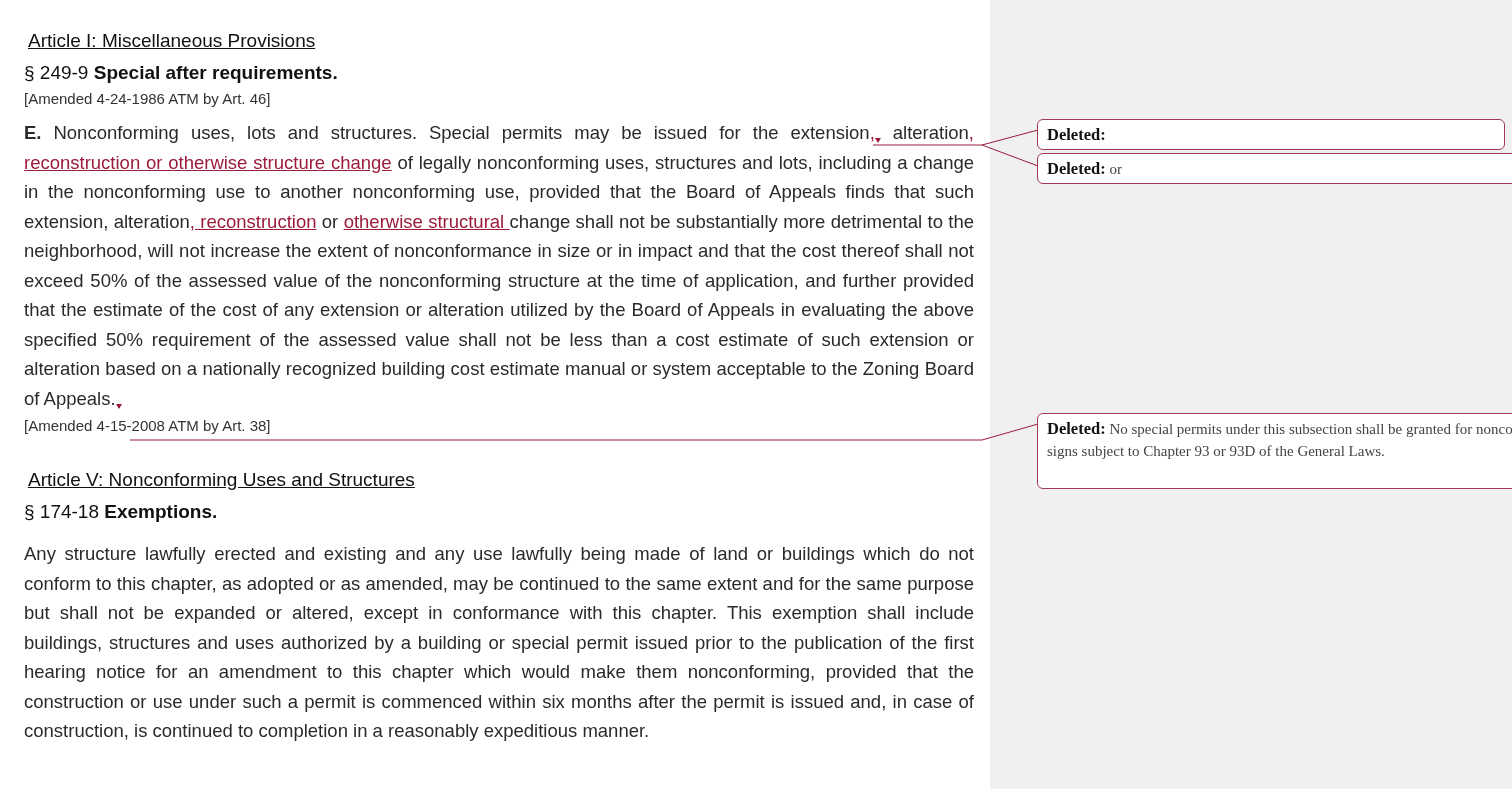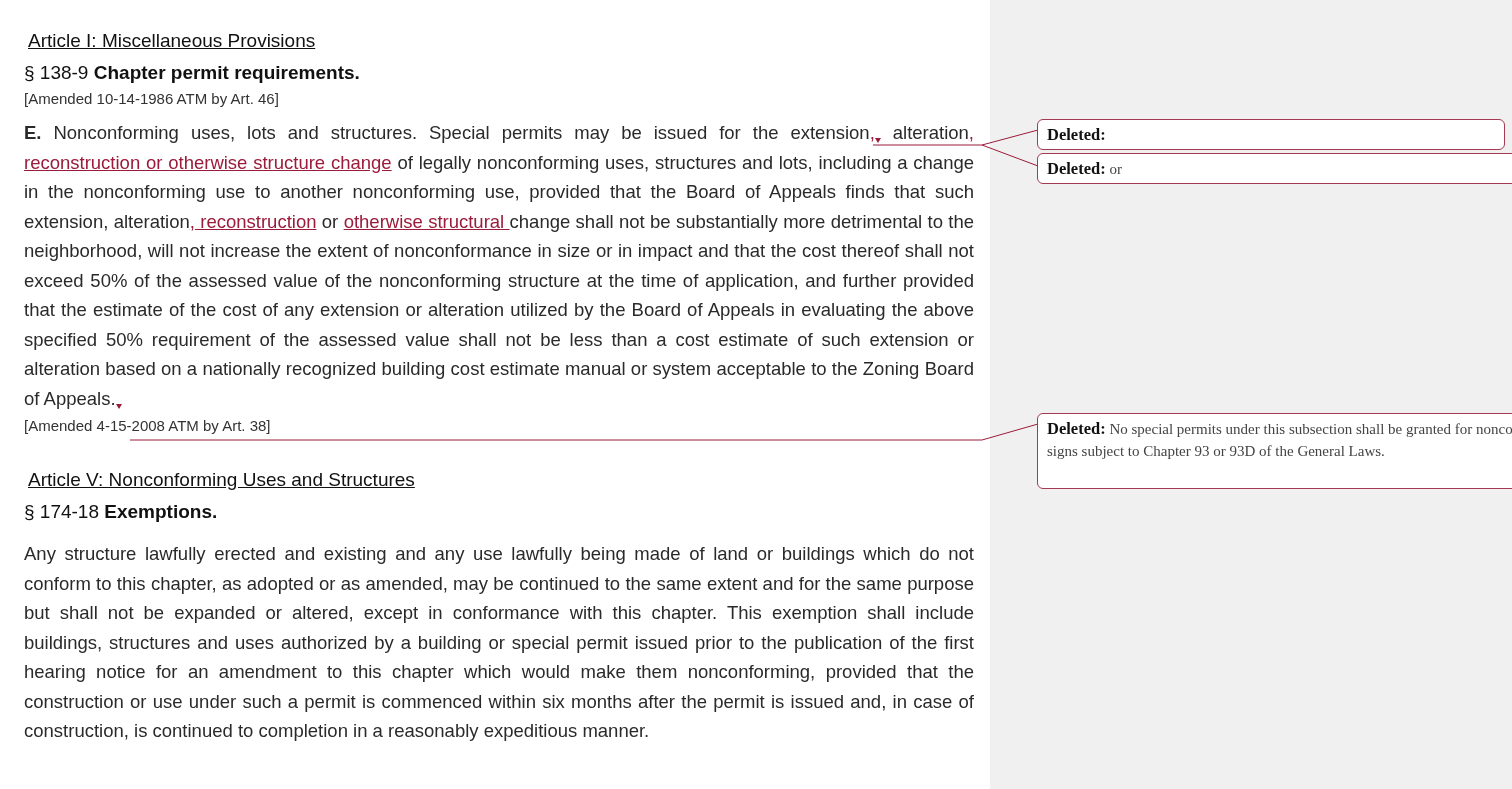--- a/index.html
+++ b/index.html
@@ -52,22 +52,22 @@
     svg.connectors { position: absolute; left: 0; top: 0; pointer-events: none; }
   </style>
 </head>
 <body>
 
 <div class="page"></div>
 <div class="markup-pane"></div>
 
 <div class="content">
   <p class="article-title">Article I: Miscellaneous Provisions</p>
-  <p class="section-title"><span>§ 138-9</span> <b>Chapter permit requirements.</b></p>
-  <p class="amend-note">[Amended 10-14-1986 ATM by Art. 46]</p>
+  <p class="section-title"><span>§ 249-9</span> <b>Special after requirements.</b></p>
+  <p class="amend-note">[Amended 4-24-1986 ATM by Art. 46]</p>
 
   <p class="para" style="margin-top:8px;"><b>E.</b><span> Nonconforming uses, lots and structures. Special permits may be issued for the extension</span><span class="ins">,</span><span class="del-mark"></span><span> alteration</span><span class="ins">,</span> <span class="ins">reconstruction or otherwise structure change</span><span> of legally nonconforming uses, structures and lots, including a change in the nonconforming use to another nonconforming use, provided that the Board of Appeals finds that such extension, alteration</span><span class="ins">, reconstruction</span><span> or </span><span class="ins">otherwise structural </span><span>change shall not be substantially more detrimental to the neighborhood, will not increase the extent of nonconformance in size or in impact and that the cost thereof shall not exceed 50% of the assessed value of the nonconforming structure at the time of application, and further provided that the estimate of the cost of any extension or alteration utilized by the Board of Appeals in evaluating the above specified 50% requirement of the assessed value shall not be less than a cost estimate of such extension or alteration based on a nationally recognized building cost estimate manual or system acceptable to the Zoning Board of Appeals.</span><span class="del-mark"></span></p>
   <p class="amend-note" style="margin-top:2px;">[Amended 4-15-2008 ATM by Art. 38]</p>
 
   <p class="article-title" style="margin-top:30px;">Article V: Nonconforming Uses and Structures</p>
   <p class="section-title"><span>§ 174-18</span> <b>Exemptions.</b></p>
   <p class="para" style="margin-top:12px;">Any structure lawfully erected and existing and any use lawfully being made of land or buildings which do not conform to this chapter, as adopted or as amended, may be continued to the same extent and for the same purpose but shall not be expanded or altered, except in conformance with this chapter. This exemption shall include buildings, structures and uses authorized by a building or special permit issued prior to the publication of the first hearing notice for an amendment to this chapter which would make them nonconforming, provided that the construction or use under such a permit is commenced within six months after the permit is issued and, in case of construction, is continued to completion in a reasonably expeditious manner.</p>
 </div>
 
 <svg class="connectors" width="1512" height="789">

